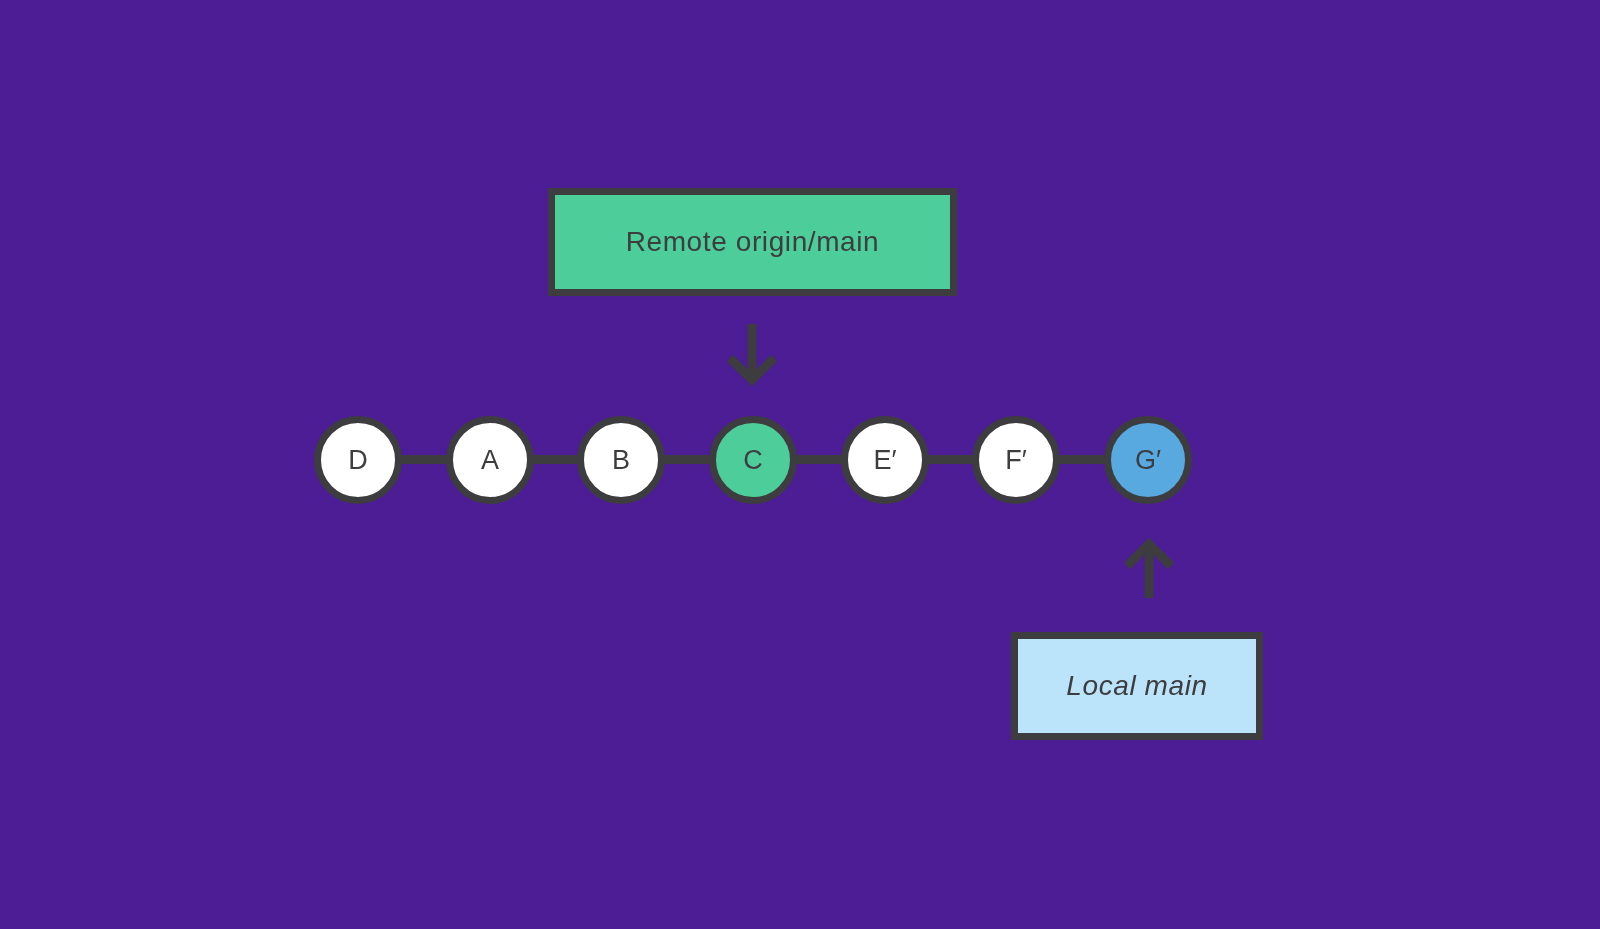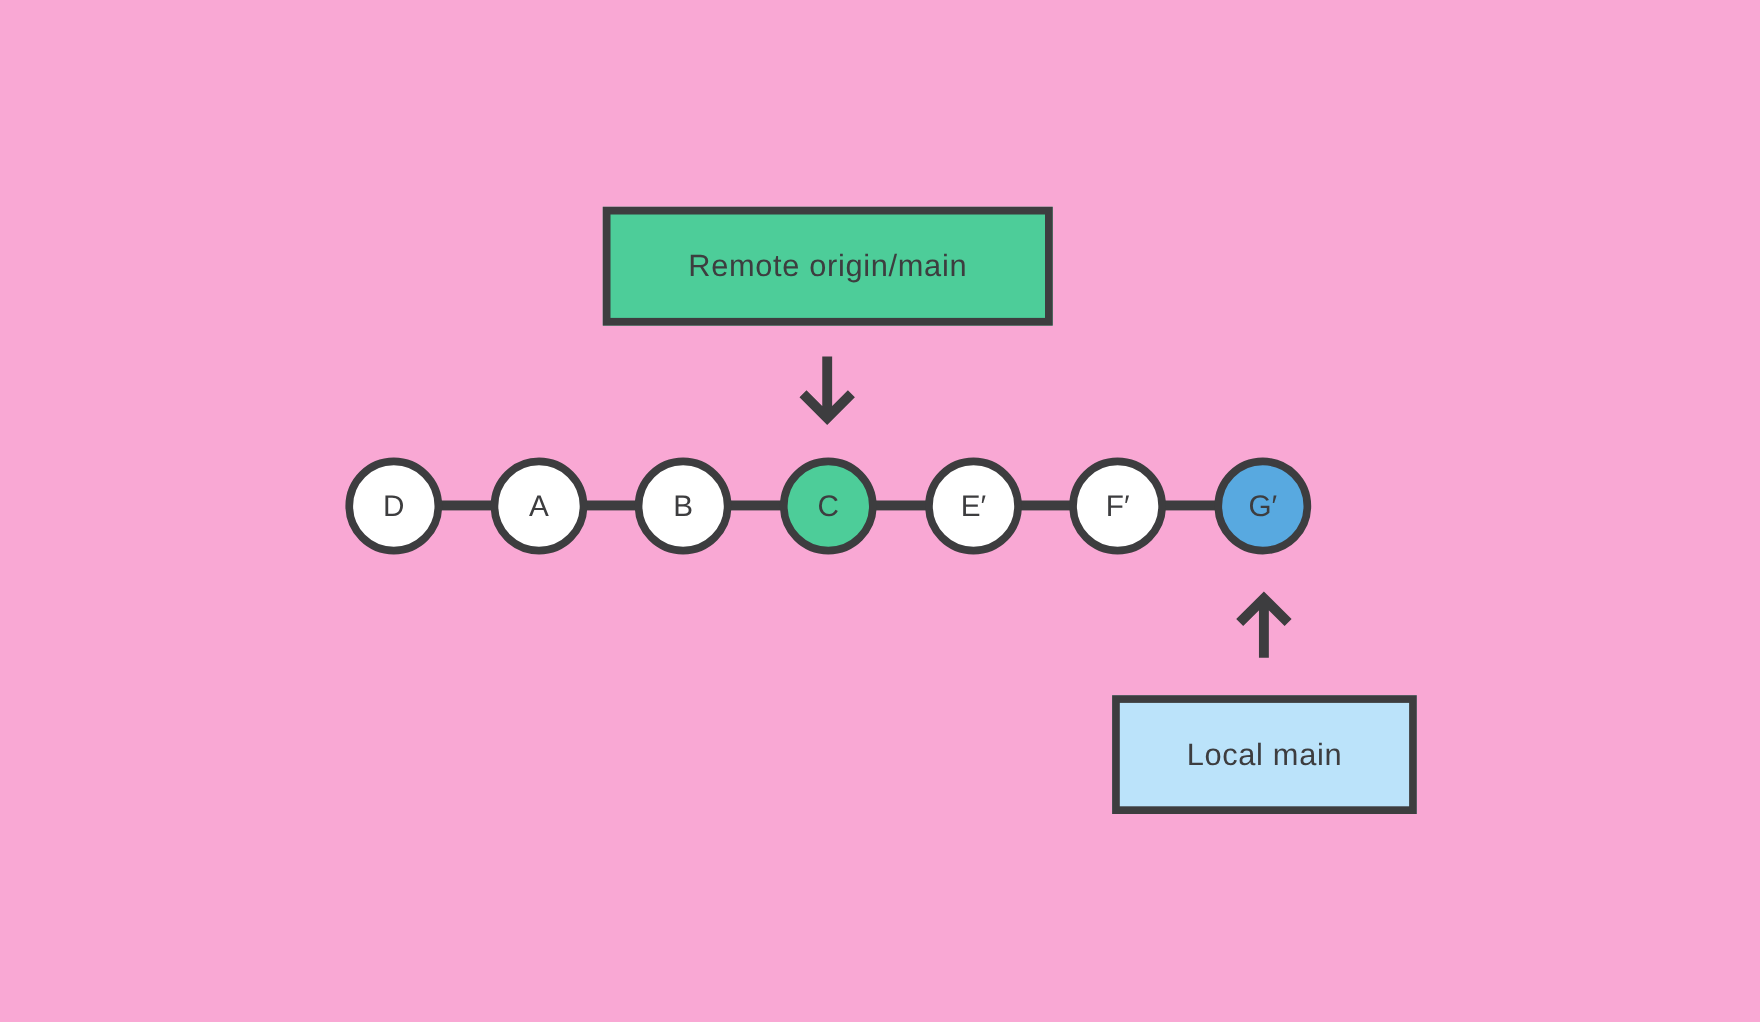--- a/index.html
+++ b/index.html
@@ -8,41 +8,41 @@
   html,body{
     margin:0;
     padding:0;
     background:#ffffff;
     font-family:"Liberation Sans", sans-serif;
   }
   .canvas{
     position:relative;
     width:1600px;
     height:929px;
-    background:#f9a8d4;
+    background:#4c1d95;
     overflow:hidden;
   }
   .branch-box{
     position:absolute;
     box-sizing:border-box;
     border:7px solid var(--dark);
     display:flex;
     align-items:center;
     justify-content:center;
     font-size:28px;
     letter-spacing:0.6px;
     color:var(--dark);
   }
   .remote-box{
     left:548px; top:188px;
     width:409px; height:108px;
   }
   .local-box{
     left:1011px; top:632px;
-    width:277px; height:108px;
+    width:252px; height:108px;font-style:italic;
   }
   .arrow{
     position:absolute;
     width:64px; height:66px;
   }
   .arrow-down{ left:720px; top:322px; }
   .arrow-up{ left:1117px; top:536px; }
   .chain-line{
     position:absolute;
     left:358px; top:455px;

